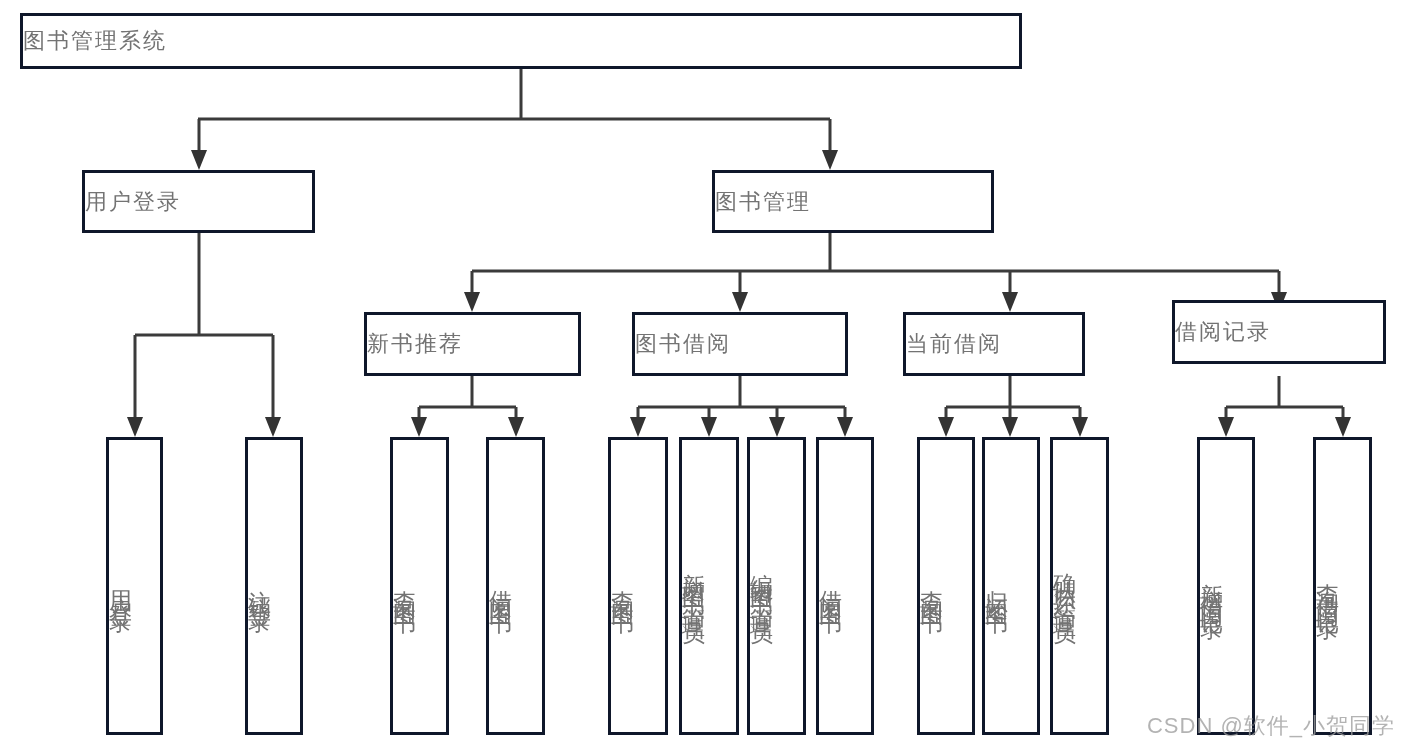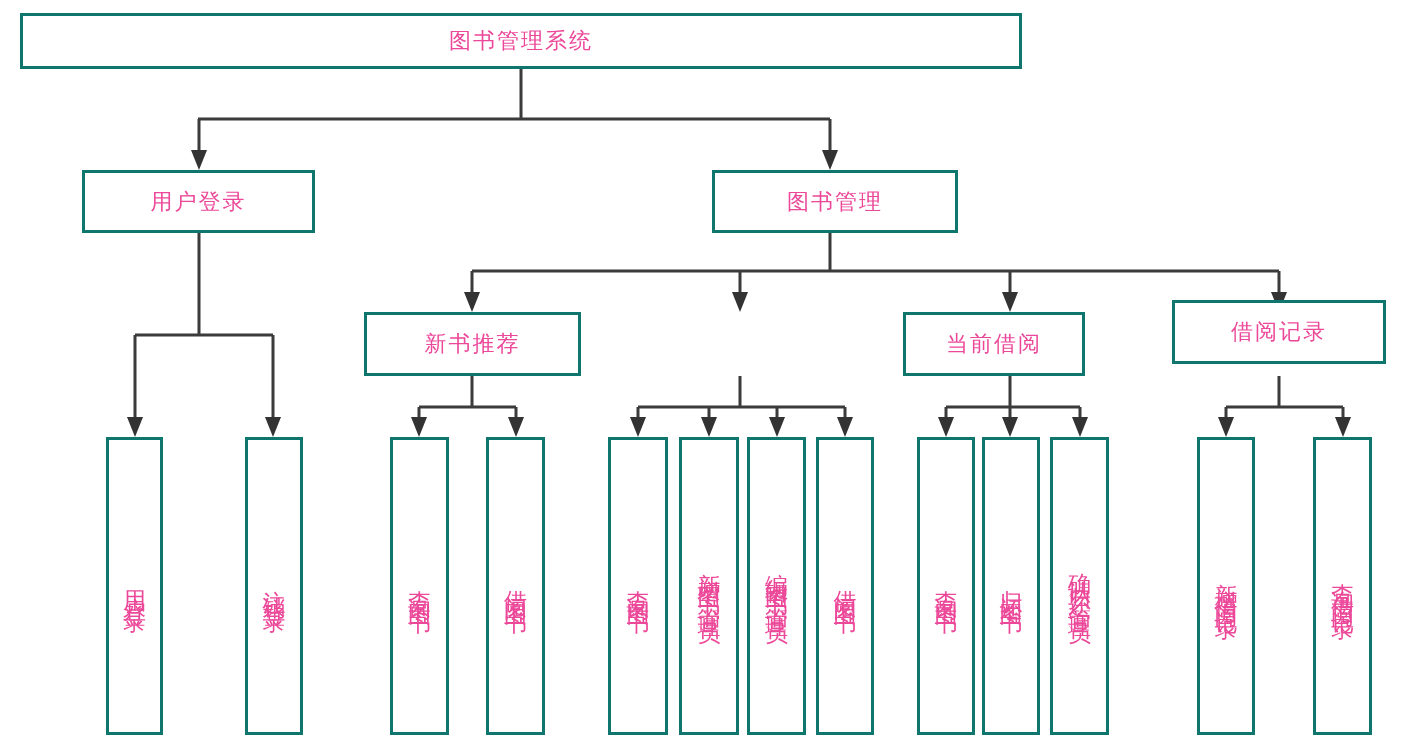--- a/index.html
+++ b/index.html
@@ -8,25 +8,25 @@
     width:1405px;height:747px;
     background:#ffffff;
     font-family:"Liberation Sans", sans-serif;
     overflow:hidden;
   }
   .wires{position:absolute;left:0;top:0;width:1405px;height:747px;}
   .node{
     position:absolute;
     box-sizing:border-box;
     background:#ffffff;
-    border:3px solid #0f766e;
-    color:#ec4899;
+    border:3px solid #0f172a;
+    color:#737373;
     display:flex;
     align-items:center;
-    justify-content:center;
+    justify-content:flex-start;
   }
   .node.h span{
     font-size:22px;
     letter-spacing:2px;
     white-space:nowrap;
   }
   .node.v span{
     writing-mode:vertical-rl;
     text-orientation:mixed;
     font-size:23px;
@@ -88,26 +88,29 @@
     </g>
   </svg>
 
   <div class="node h" style="left:20px;top:13px;width:1002px;height:56px">
     <span>图书管理系统</span>
   </div>
 
   <div class="node h" style="left:82px;top:170px;width:233px;height:63px">
     <span>用户登录</span>
   </div>
-  <div class="node h" style="left:712px;top:170px;width:246px;height:63px">
+  <div class="node h" style="left:712px;top:170px;width:282px;height:63px">
     <span>图书管理</span>
   </div>
 
   <div class="node h" style="left:364px;top:312px;width:217px;height:64px">
     <span>新书推荐</span>
+  </div>
+  <div class="node h" style="left:632px;top:312px;width:216px;height:64px">
+    <span>图书借阅</span>
   </div>
   <div class="node h" style="left:903px;top:312px;width:182px;height:64px">
     <span>当前借阅</span>
   </div>
   <div class="node h" style="left:1172px;top:300px;width:214px;height:64px">
     <span>借阅记录</span>
   </div>
 
   <div class="node v" style="left:106px;top:437px;width:57px;height:298px">
     <span>用户登录</span>
@@ -146,14 +149,15 @@
     <span>确认归还（管理员）</span>
   </div>
 
   <div class="node v" style="left:1197px;top:437px;width:58px;height:298px">
     <span>新增借阅记录</span>
   </div>
   <div class="node v" style="left:1313px;top:437px;width:59px;height:298px">
     <span>查询借阅记录</span>
   </div>
 
+  <div class="watermark">CSDN @软件_小贺同学</div>
 
 </div>
 
 </body></html>

